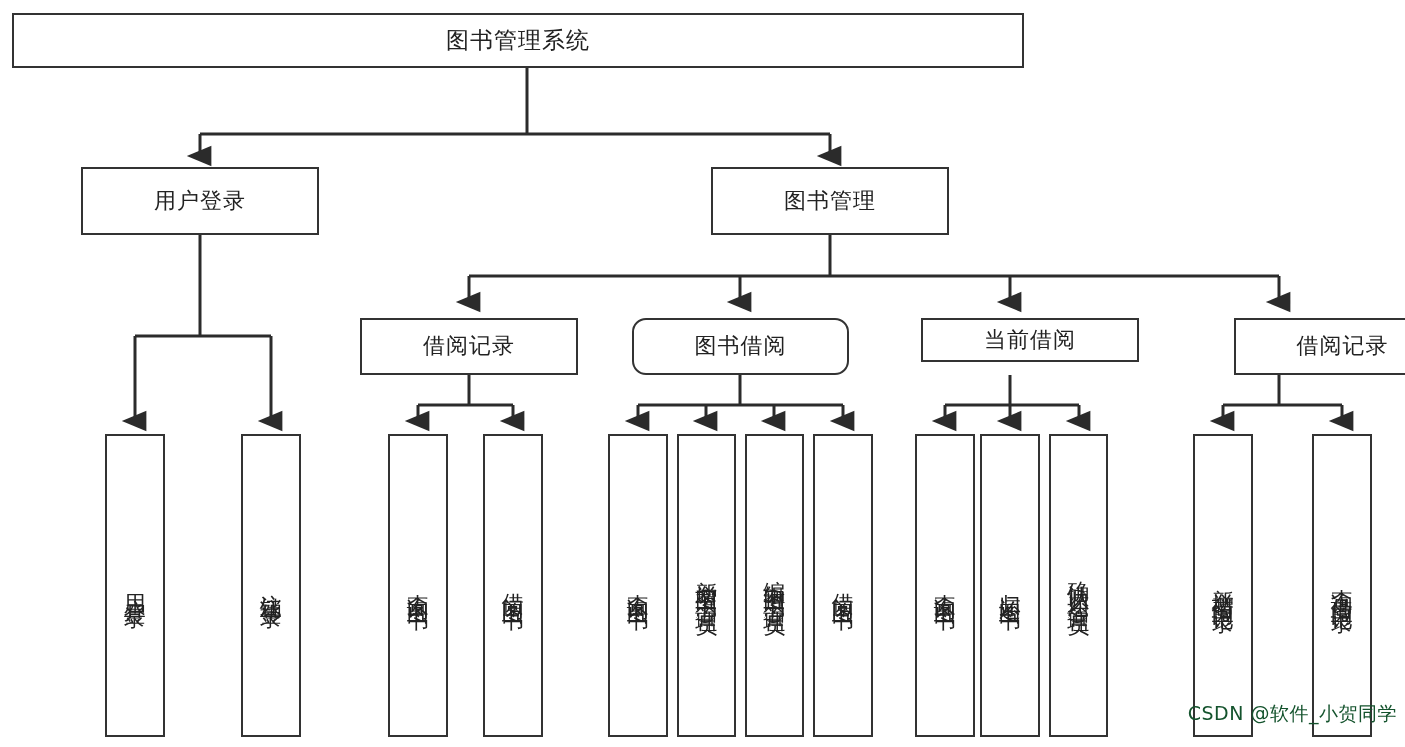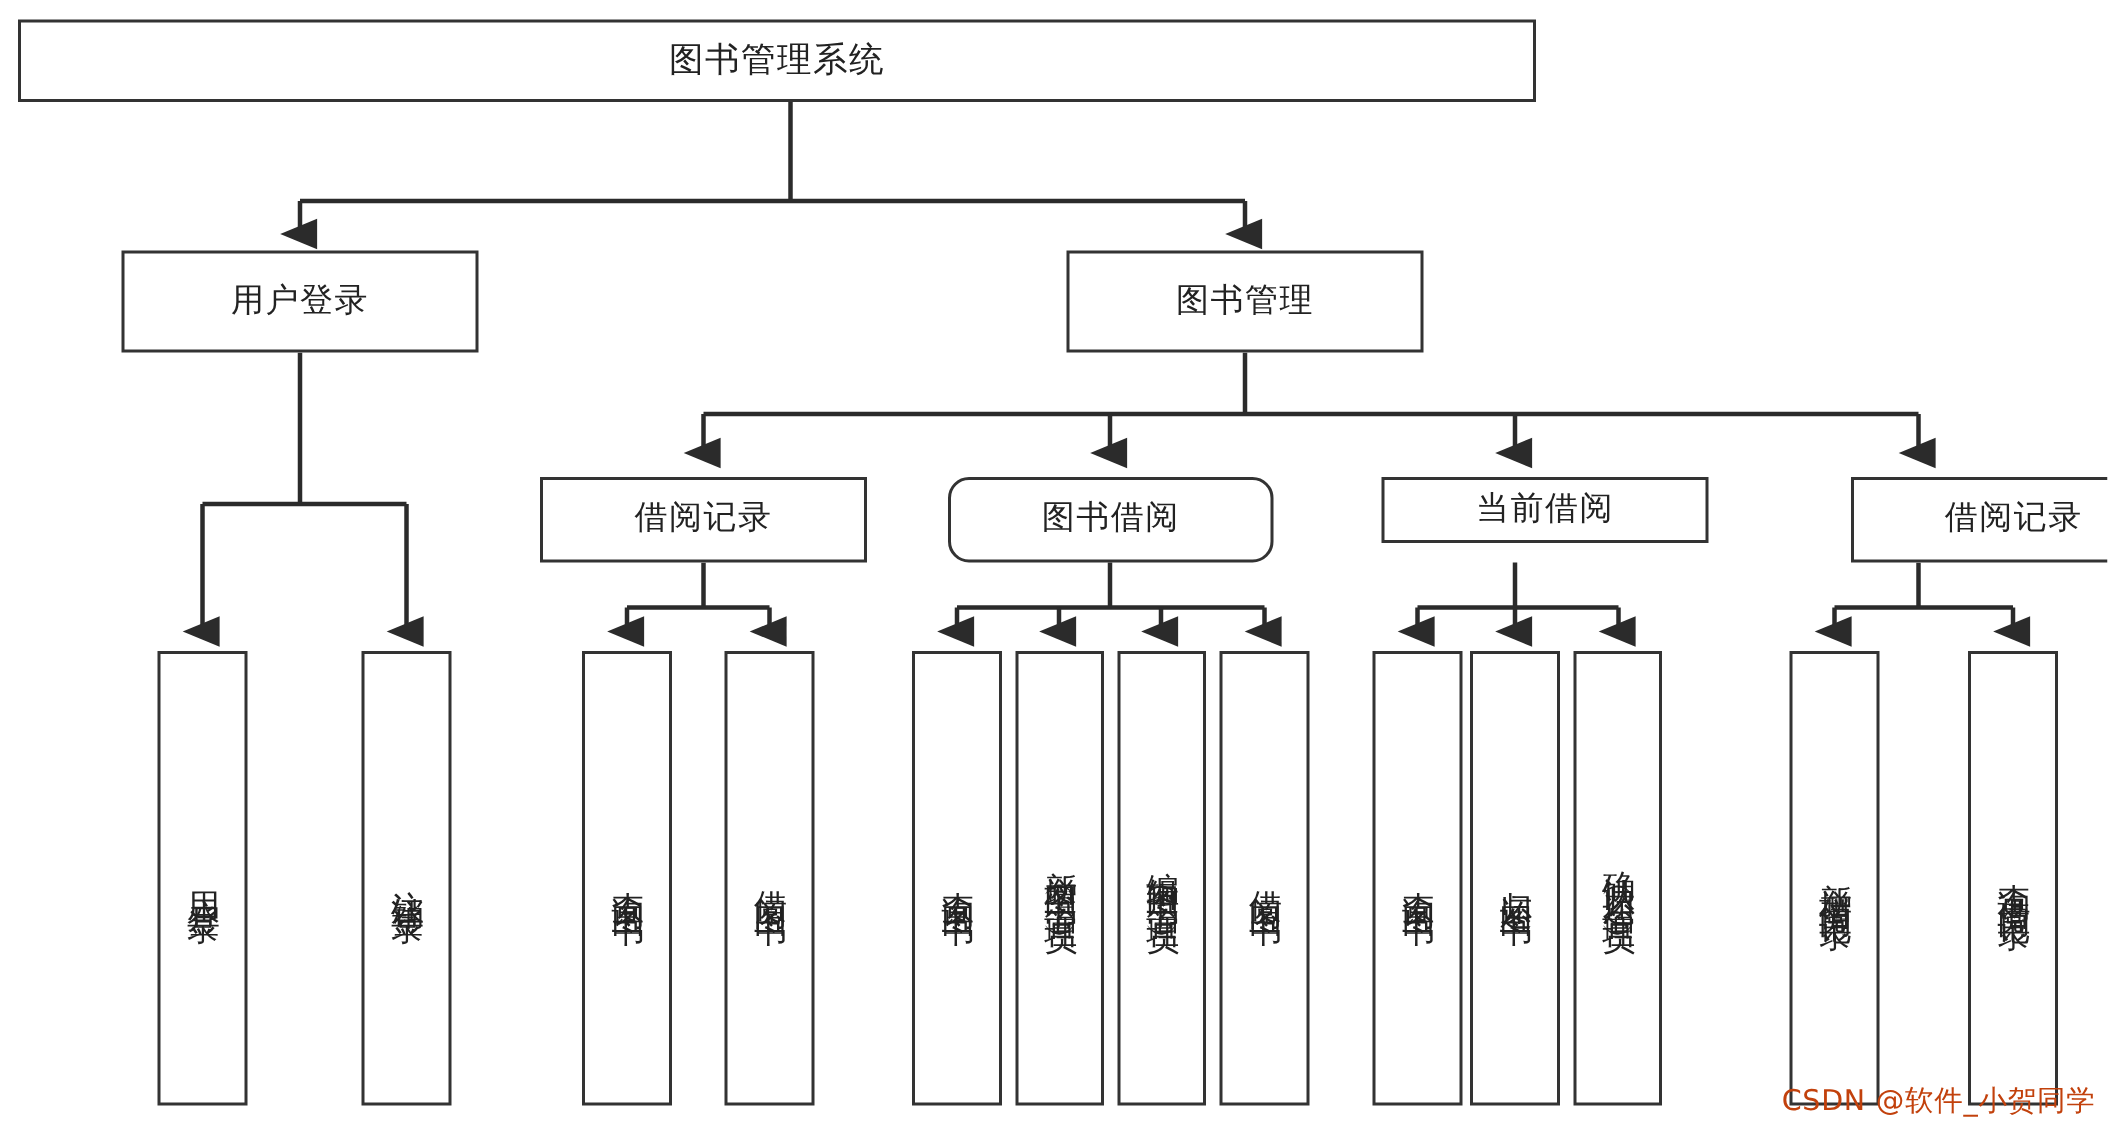--- a/index.html
+++ b/index.html
@@ -52,23 +52,23 @@
     line-height: 1.15;
     padding-top: 4px;
     padding-bottom: 4px;
   }
   .node.root {
     font-size: 23px;
   }
   .watermark {
     position: absolute;
     right: 8px;
-    bottom: 0;
+    bottom: 20px;
     font-size: 19px;
-    color: #c2410c;
+    color: #14532d;
     white-space: nowrap;
     z-index: 3;
     letter-spacing: 0.5px;
   }
 </style>
 </head>
 <body>
 
 <div id="canvas">
 

